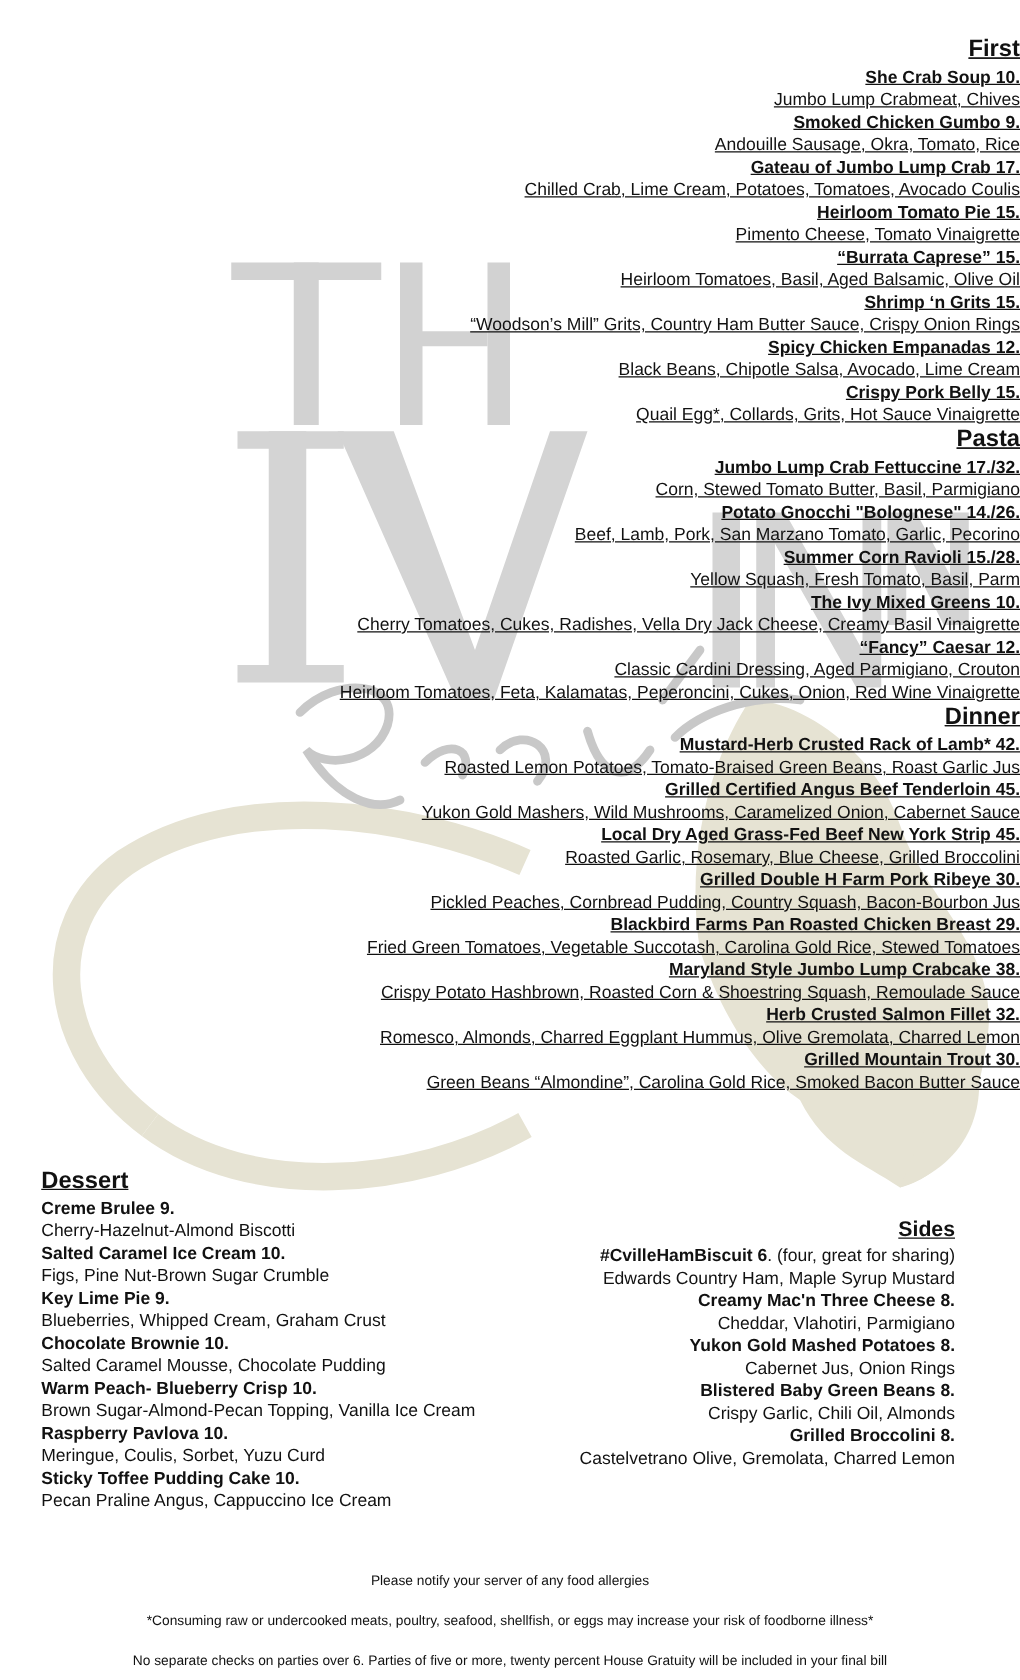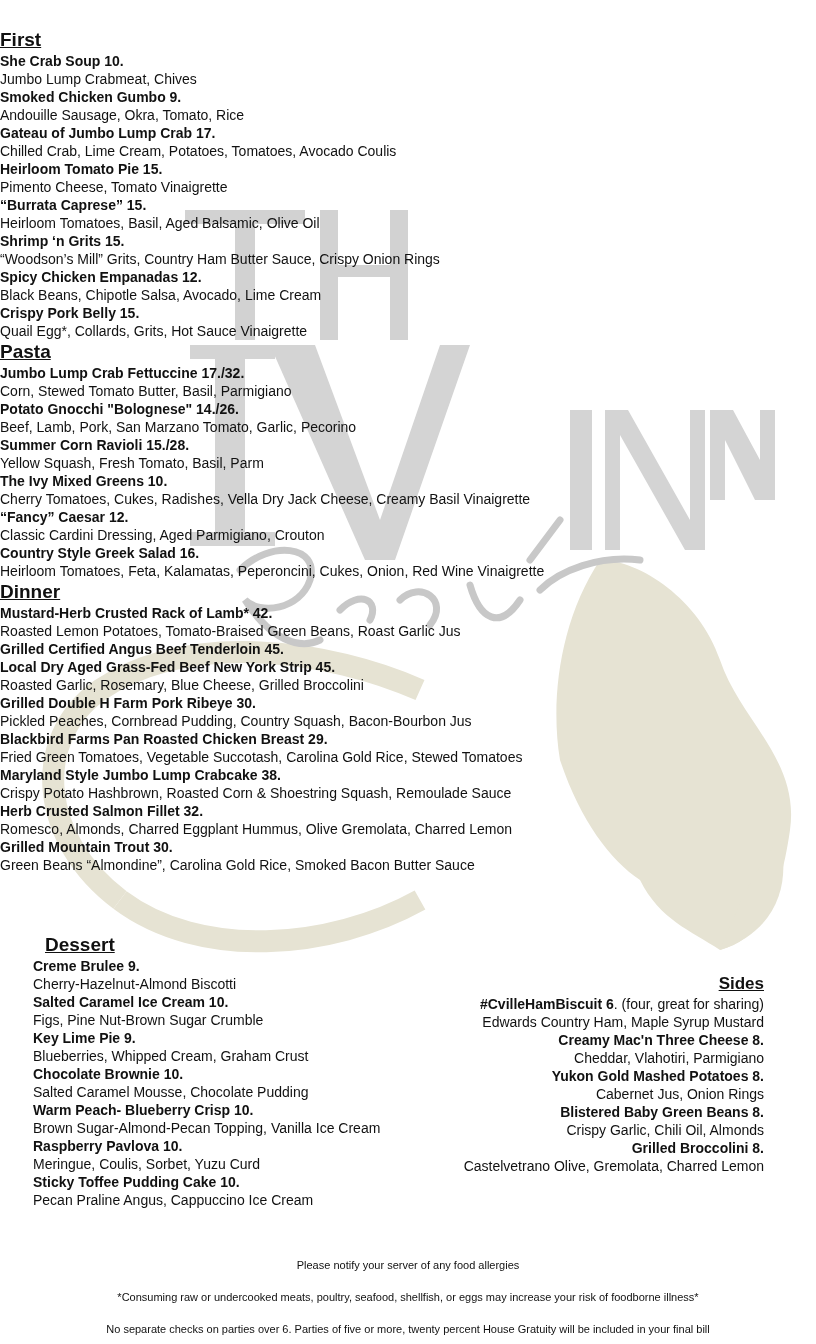--- a/index.html
+++ b/index.html
@@ -3,30 +3,30 @@
   <meta charset="utf-8">
   <style>
     html, body { margin: 0; padding: 0; background: #ffffff; }
     body {
       width: 816px; height: 1344px; position: relative; overflow: hidden;
       font-family: "Liberation Sans", sans-serif; color: #111;
     }
     .watermark { position: absolute; left: 0; top: 0; width: 816px; height: 1344px; z-index: 0; pointer-events: none; }
     .content { position: relative; z-index: 1; }
 
-    .center-block { position: absolute; left: 0; width: 816px; top: 28px; text-align: left; }
+    .center-block { position: absolute; left: 0; width: 816px; top: 28px; text-align: right; text-decoration: underline; }
     .section-title {
       font-weight: bold; font-size: 19px; text-decoration: underline;
       line-height: 24px; margin: 0;
     }
     .item-name { font-weight: bold; font-size: 14px; line-height: 18px; }
     .item-desc { font-size: 14px; line-height: 18px; }
 
     .dessert { position: absolute; left: 33px; top: 933px; text-align: left; }
-    .dessert .section-title { text-align: left; margin-left: 12px; }
+    .dessert .section-title { text-align: left; }
     .sides { position: absolute; right: 52px; top: 973px; text-align: right; }
     .sides .section-title { text-align: right; font-size: 17px; line-height: 22px; }
     .sides .item-name, .sides .item-desc,
     .dessert .item-name, .dessert .item-desc { line-height: 18px; }
 
     .sides .item-name .note { font-weight: normal; }
 
     .footer { position: absolute; left: 0; width: 816px; top: 1242px; text-align: center; }
     .footer div { font-size: 11px; line-height: 17px; margin-top: 15px; }
   </style>
@@ -132,33 +132,33 @@
     <div>
       <div>
           <div class="item-name">The Ivy Mixed Greens 10.</div>
           <div class="item-desc">Cherry Tomatoes, Cukes, Radishes, Vella Dry Jack Cheese, Creamy Basil Vinaigrette</div>
         </div>
       <div>
           <div class="item-name">“Fancy” Caesar 12.</div>
           <div class="item-desc">Classic Cardini Dressing, Aged Parmigiano, Crouton</div>
         </div>
       <div>
-          <div class="item-name">Country Style Greek Salad 16.</div>
           <div class="item-desc">Heirloom Tomatoes, Feta, Kalamatas, Peperoncini, Cukes, Onion, Red Wine Vinaigrette</div>
         </div>
     </div>
 
     <div>
       <div class="section-title">Dinner</div>
       <div>
           <div class="item-name">Mustard-Herb Crusted Rack of Lamb* 42.</div>
           <div class="item-desc">Roasted Lemon Potatoes, Tomato-Braised Green Beans, Roast Garlic Jus</div>
         </div>
       <div>
           <div class="item-name">Grilled Certified Angus Beef Tenderloin 45.</div>
+          <div class="item-desc">Yukon Gold Mashers, Wild Mushrooms, Caramelized Onion, Cabernet Sauce</div>
         </div>
       <div>
           <div class="item-name">Local Dry Aged Grass-Fed Beef New York Strip 45.</div>
           <div class="item-desc">Roasted Garlic, Rosemary, Blue Cheese, Grilled Broccolini</div>
         </div>
       <div>
           <div class="item-name">Grilled Double H Farm Pork Ribeye 30.</div>
           <div class="item-desc">Pickled Peaches, Cornbread Pudding, Country Squash, Bacon-Bourbon Jus</div>
         </div>
       <div>

